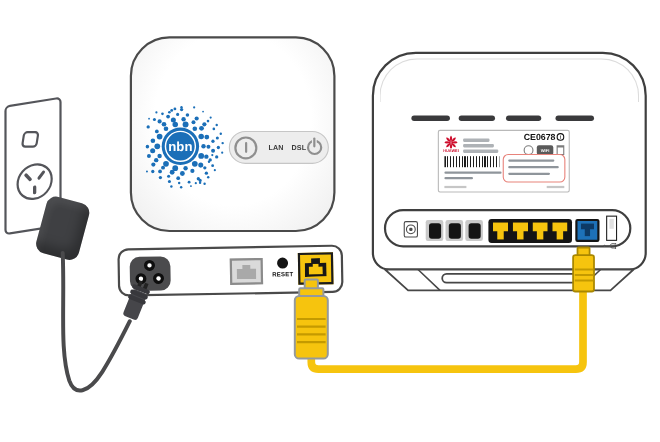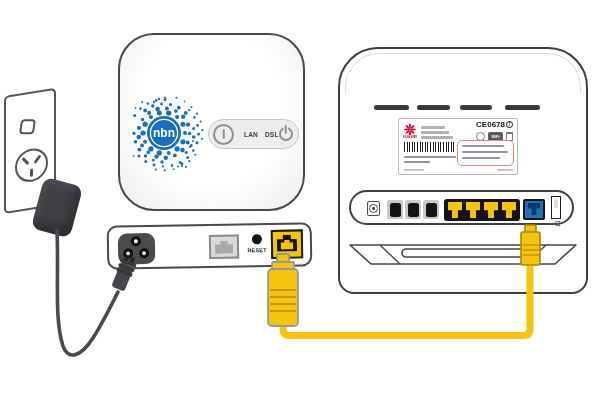--- a/index.html
+++ b/index.html
@@ -43,21 +43,21 @@
               clip-path:polygon(30% 0,70% 0,70% 28%,100% 28%,100% 100%,0 100%,0 28%,30% 28%)}
   #resetBtn{left:143px;top:9px;width:10px;height:10px;background:#141414;border-radius:50%}
   #resetLbl{left:132px;top:22px;width:32px;text-align:center;font-size:5.5px;font-weight:bold;color:#141414;letter-spacing:.2px}
   #yPort{left:162px;top:5px;width:32px;height:29px;border:2px solid #1c1c1c;background:#f6c40e}
   #yPort .o{position:absolute;left:50%;top:3px;transform:translateX(-50%);width:20px;height:17px;background:#161616;
             clip-path:polygon(30% 0,70% 0,70% 26%,100% 26%,100% 100%,0 100%,0 26%,30% 26%)}
   #yPort .y{position:absolute;left:50%;top:8px;transform:translateX(-50%);width:13px;height:10px;background:#f6c40e;
             clip-path:polygon(30% 0,70% 0,70% 28%,100% 28%,100% 100%,0 100%,0 28%,30% 28%)}
 
   
-  #router{left:338px;top:47px;width:250px;height:247px;border:2px solid #3f3f3f;border-radius:40px 40px 16px 16px;background:#fff}
+  #router{left:338px;top:47px;width:250px;height:199px;border:2px solid #3f3f3f;border-radius:40px 40px 16px 16px;background:#fff}
   #routerTopline{left:5px;right:5px;top:4px;height:40px;border:1.5px solid #dcdcdc;border-bottom:none;border-radius:34px 34px 0 0}
   .vent{position:absolute;top:56px;height:5px;background:#3a3a3c;border-radius:2.5px}
   #v1{left:34px;width:35px}#v2{left:77px;width:33px}#v3{left:120px;width:32px}#v4{left:165px;width:35px}
 
   #rlabel{left:58px;top:69px;width:120px;height:57px;background:#fff;border:1px solid #b9b9b9;border-radius:2px}
   #hwFlower{left:5px;top:4px;width:12px;height:12px}
   #hwName{left:1px;top:16px;width:20px;text-align:center;font-size:3.5px;font-weight:bold;color:#ce0e2d}
   .tline{position:absolute;height:2.5px;background:#aeb2b6;border-radius:1px}
   #t1{left:22px;top:7px;width:24px}#t2{left:22px;top:12px;width:28px}#t3{left:22px;top:17px;width:32px}
   #ceMark{right:4px;top:1px;display:flex;align-items:center;gap:1px;font-size:8px;font-weight:600;color:#0f0f0f}

